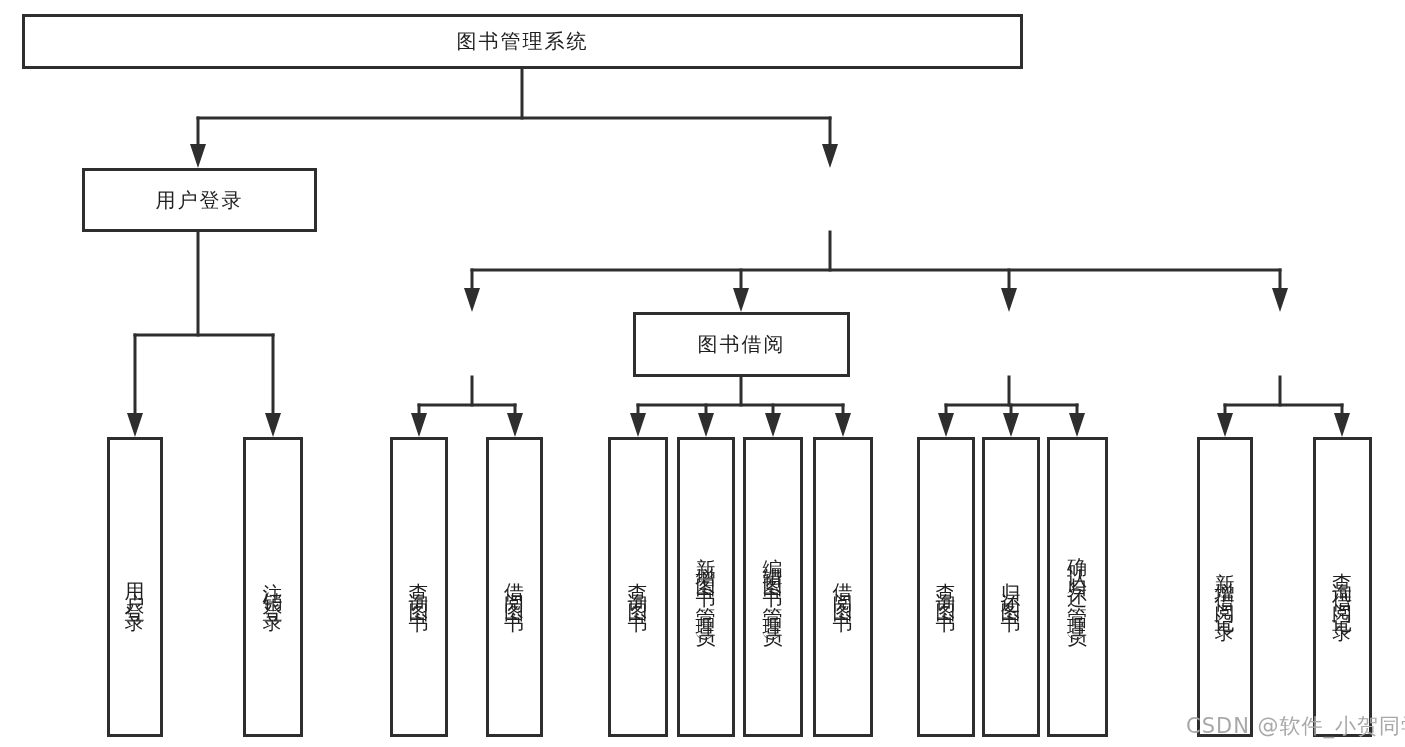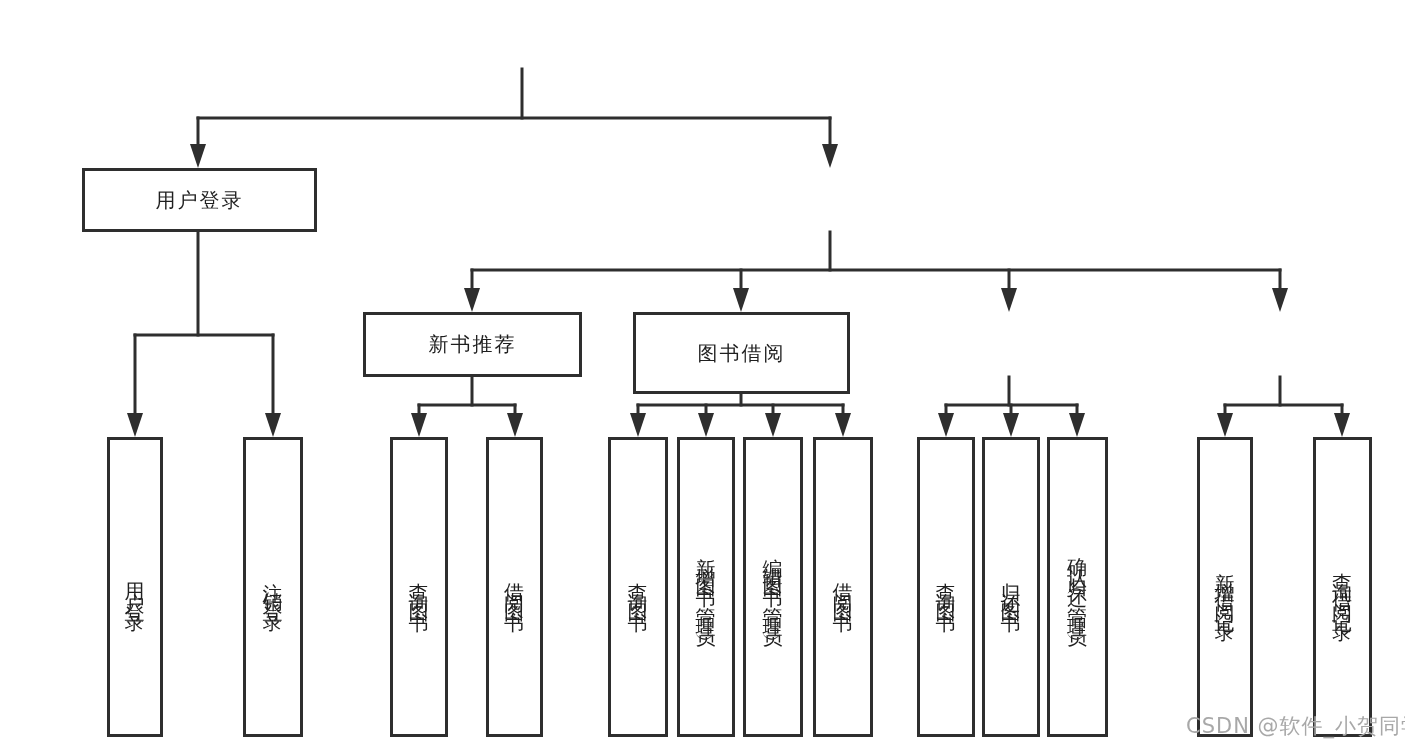--- a/index.html
+++ b/index.html
@@ -126,25 +126,25 @@
     <g>
       <path d="M1280 377 V405"></path>
       <path d="M1225 405 H1342"></path>
       <path d="M1225 405 V415"></path>
       <polygon points="1217,413 1233,413 1225,437" fill="#2e2e2e" stroke="none"></polygon>
       <path d="M1342 405 V415"></path>
       <polygon points="1334,413 1350,413 1342,437" fill="#2e2e2e" stroke="none"></polygon>
     </g>
   </svg>
 
+  <div class="node" style="left:22px; top:14px; width:1001px; height:55px;">图书管理系统</div>
 
   <div class="node" style="left:82px; top:168px; width:235px; height:64px;">用户登录</div>
 
-  <div class="node" style="left:363px; top:312px; width:219px; height:65px;">新书推荐</div>
-  <div class="node" style="left:633px; top:312px; width:217px; height:82px;">图书借阅</div>
+  <div class="node" style="left:633px; top:312px; width:217px; height:65px;">图书借阅</div>
 
   <div class="node leaf" style="left:107px; top:437px; width:56px; height:300px;">用户登录</div>
   <div class="node leaf" style="left:243px; top:437px; width:60px; height:300px;">注销登录</div>
 
   <div class="node leaf" style="left:390px; top:437px; width:58px; height:300px;">查询图书</div>
   <div class="node leaf" style="left:486px; top:437px; width:57px; height:300px;">借阅图书</div>
 
   <div class="node leaf" style="left:608px; top:437px; width:60px; height:300px;">查询图书</div>
   <div class="node leaf" style="left:677px; top:437px; width:58px; height:300px;">新增图书（管理员）</div>
   <div class="node leaf" style="left:743px; top:437px; width:60px; height:300px;">编辑图书（管理员）</div>

